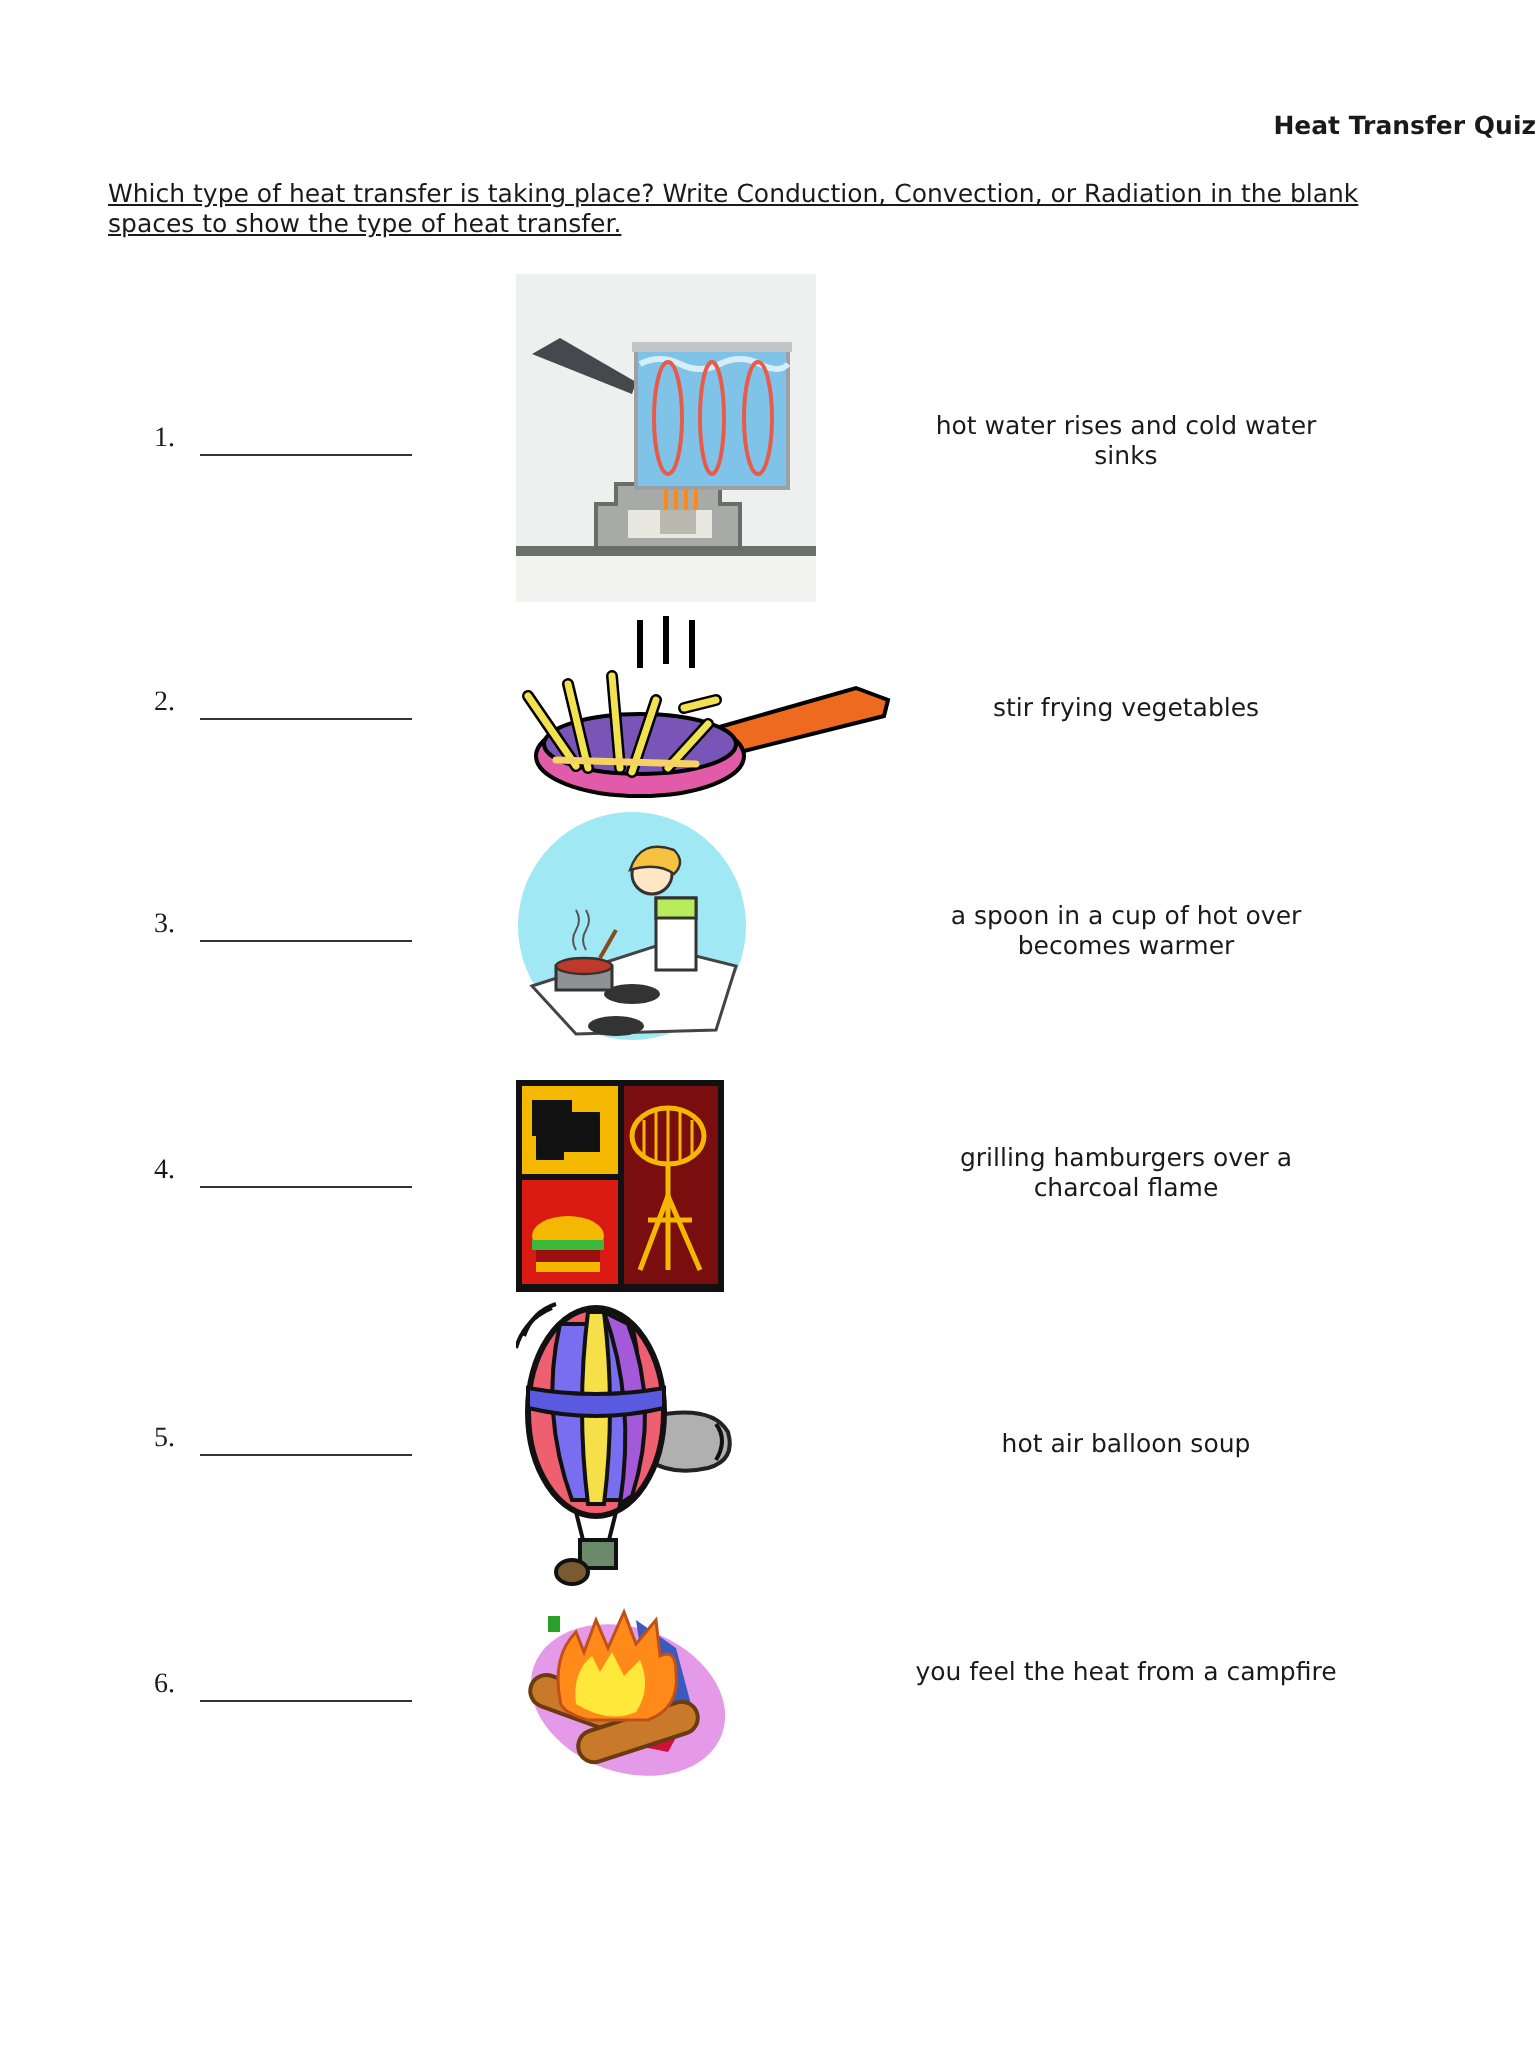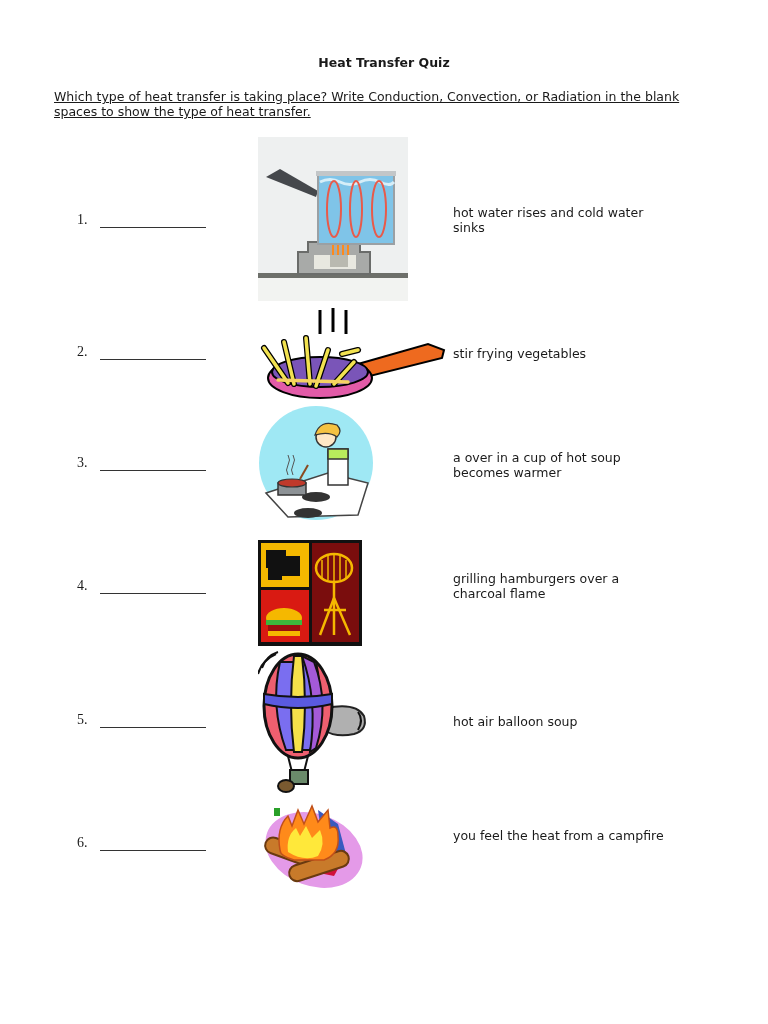--- a/index.html
+++ b/index.html
@@ -1,25 +1,25 @@
 <!DOCTYPE html>
 <html><head>
 <meta charset="utf-8">
 <style>
   html, body { margin:0; padding:0; background:#ffffff; }
   body { width:768px; height:1024px; position:relative; overflow:hidden;
          font-family:"DejaVu Sans","Liberation Sans",sans-serif; color:#1a1a1a; }
-  .title { position:absolute; top:55px; left:0; width:768px; text-align:center;
+  .title { position:absolute; top:55px; left:0; width:768px; text-align:right;
            font-weight:bold; font-size:12.5px; }
   .instructions { position:absolute; top:89px; left:54px; width:650px;
                   font-size:12.5px; line-height:15px;text-decoration:underline; }
   .num { position:absolute; left:77px; font-family:"Liberation Serif","DejaVu Serif",serif;
          font-size:14px; }
   .blank { position:absolute; left:100px; width:106px; border-bottom:1.3px solid #333; height:0; }
-  .desc { position:absolute; left:453px; width:220px; font-size:12.5px; line-height:15px; }
+  .desc { position:absolute; left:453px; width:220px; font-size:12.5px; line-height:15px;text-align:center; }
   .pic { position:absolute; }
   .pic svg { display:block; }
 </style>
 </head>
 <body>
 
 <div>
   <div class="title">Heat Transfer Quiz</div>
   <div class="instructions">Which type of heat transfer is taking place? Write Conduction, Convection, or Radiation in the blank spaces to show the type of heat transfer.</div>
 
@@ -104,21 +104,21 @@
         <path d="M57 30 q5 -16 22 -10 q6 6 0 12 q-8 -6 -22 -2z" fill="#f5c242" stroke="#333" stroke-width="1.2"></path>
         <path d="M20 78 h28 v12 h-28z" fill="#8d9296" stroke="#333" stroke-width="1.5"></path>
         <ellipse cx="34" cy="78" rx="14" ry="4" fill="#c0392b" stroke="#333" stroke-width="1.2"></ellipse>
         <line x1="42" y1="74" x2="50" y2="60" stroke="#8a4a1f" stroke-width="2"></line>
         <g fill="none" stroke="#555" stroke-width="1">
             <path d="M30 70 q-3 -5 0 -10 t0 -10"></path>
             <path d="M35 70 q-3 -5 0 -10 t0 -10"></path>
           </g>
       </svg>
     </div>
-    <div class="desc" style="top:450px">a over in a cup of hot soup becomes warmer</div>
+    <div class="desc" style="top:450px">a spoon in a cup of hot over becomes warmer</div>
   </div>
 
   <div>
     <span class="num" style="top:578px">4.</span>
     <div class="blank" style="top:593px"></div>
     <div class="pic" style="left:258px;top:540px">
       <svg width="104" height="106" viewBox="0 0 104 106">
         <rect width="104" height="106" fill="#111"></rect>
         <rect x="3" y="3" width="48" height="44" fill="#f5b800"></rect>
         <rect x="3" y="50" width="48" height="52" fill="#d91a12"></rect>

